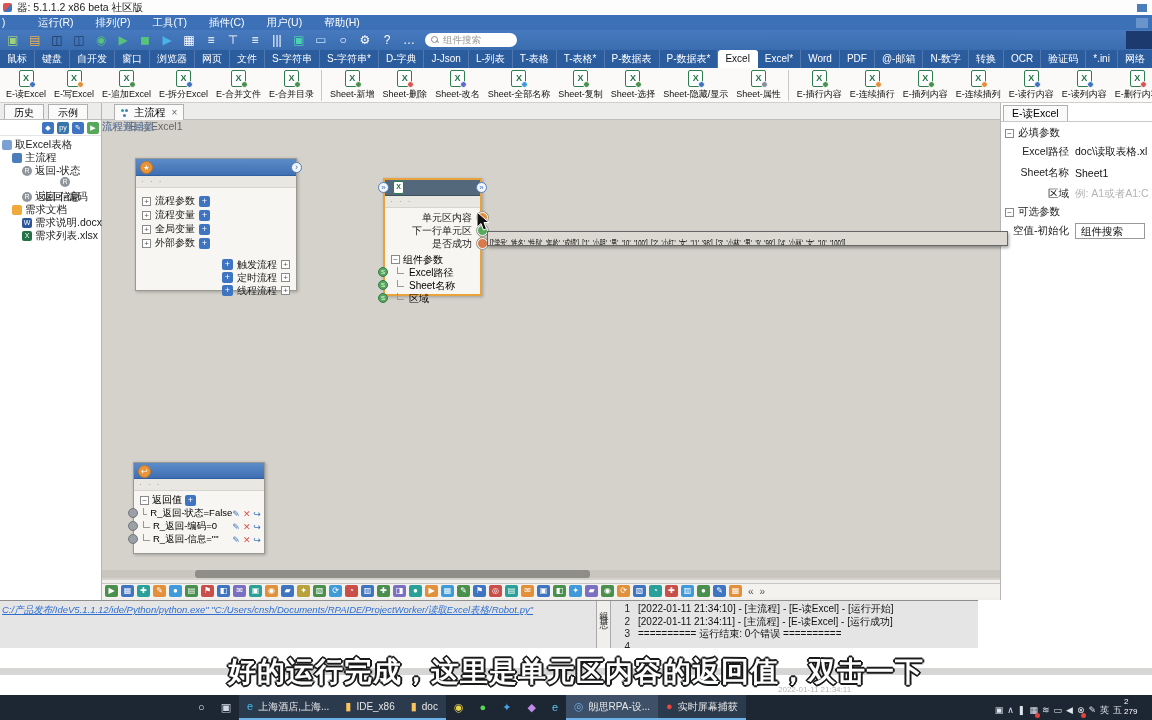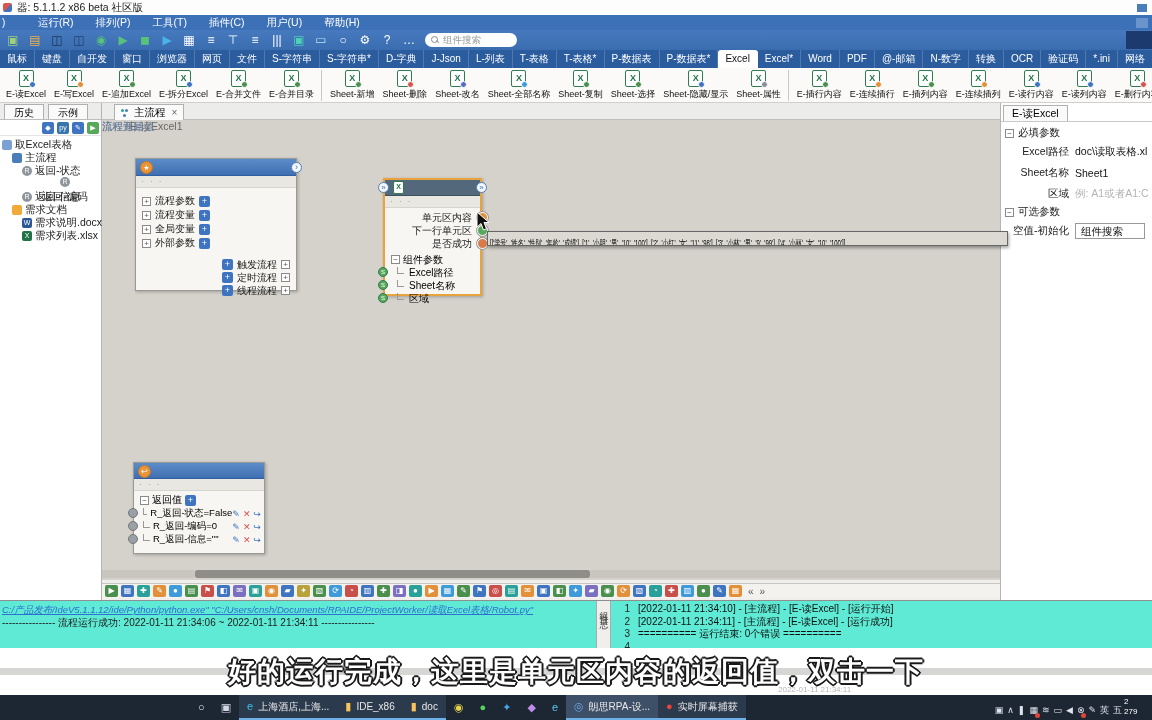--- a/index.html
+++ b/index.html
@@ -148,21 +148,21 @@
   .pbody { border-top:1px solid #c9c9c9; padding-top:3px; }
   .prow { display:flex; align-items:center; }
   .prow.t-section { height:16px; gap:4px; padding-left:4px; font-size:10.5px; color:#111; }
   .prow.t-field, .prow.t-select { height:21px; font-size:10.5px; }
   .prow .plabel { width:74px; text-align:right; padding-right:6px; color:#222; flex:0 0 74px; white-space:nowrap; }
   .prow .pvalue { color:#111; white-space:nowrap; }
   .prow.ph .pvalue { color:#b3b3b3; }
   .prow.t-select .pvalue { border:1px solid #999; height:16px; line-height:15px; padding:0 16px 0 5px; min-width:70px; }
 
   
-  .logarea { position:absolute; left:0; top:600px; width:1152px; height:48px; background:#5eead4; border-top:1px solid #8f8f8f; }
+  .logarea { position:absolute; left:0; top:600px; width:978px; height:48px; background:#e5e5e5; border-top:1px solid #8f8f8f; }
   .leftlog { position:absolute; left:0; top:2px; width:596px; overflow:hidden; }
   .loglink { font-size:9.5px; font-style:italic; text-decoration:underline; color:#2f6fd0; white-space:nowrap; overflow:hidden; padding-left:2px; line-height:13px; }
   .logline { font-size:10px; color:#222; white-space:pre; overflow:hidden; line-height:14px; padding-left:2px; }
   .logstrip { position:absolute; left:596px; top:0; bottom:0; width:15px; background:#f0efec; border-left:1px solid #aaa; border-right:1px solid #aaa; writing-mode:vertical-rl; text-orientation:upright; font-size:9px; color:#444; letter-spacing:3px; padding-top:3px; text-align:left; }
   .rightlog { position:absolute; left:612px; right:0; top:2px; }
   .rlog-row { display:flex; font-size:10px; line-height:12.5px; }
   .rlog-n { width:18px; flex:0 0 18px; text-align:right; color:#222; margin-right:8px; }
   .rlog-t { color:#111; white-space:nowrap; overflow:hidden; }
 
   
@@ -832,21 +832,20 @@
             <span class="plabel">空值-初始化</span>
             <span class="pvalue">组件搜索</span>
           </div>
         </div>
     </div>
   </div>
 
   <div class="logarea">
     <div class="leftlog">
       <div class="loglink">C:/产品发布/IdeV5.1.1.12/ide/Python/python.exe" "C:/Users/cnsh/Documents/RPAIDE/ProjectWorker/读取Excel表格/Robot.py"</div>
-      <div class="logline">---------------- 流程运行成功: 2022-01-11 21:34:06 ~ 2022-01-11 21:34:11 ----------------</div>
     </div>
     <div class="logstrip">组件日志</div>
     <div class="rightlog">
 
     <div class="rlog-row">
           <span class="rlog-n">1</span>
           <span class="rlog-t">[2022-01-11 21:34:10] - [主流程] - [E-读Excel] - [运行开始]</span>
         </div>
         <div class="rlog-row">
           <span class="rlog-n">2</span>

